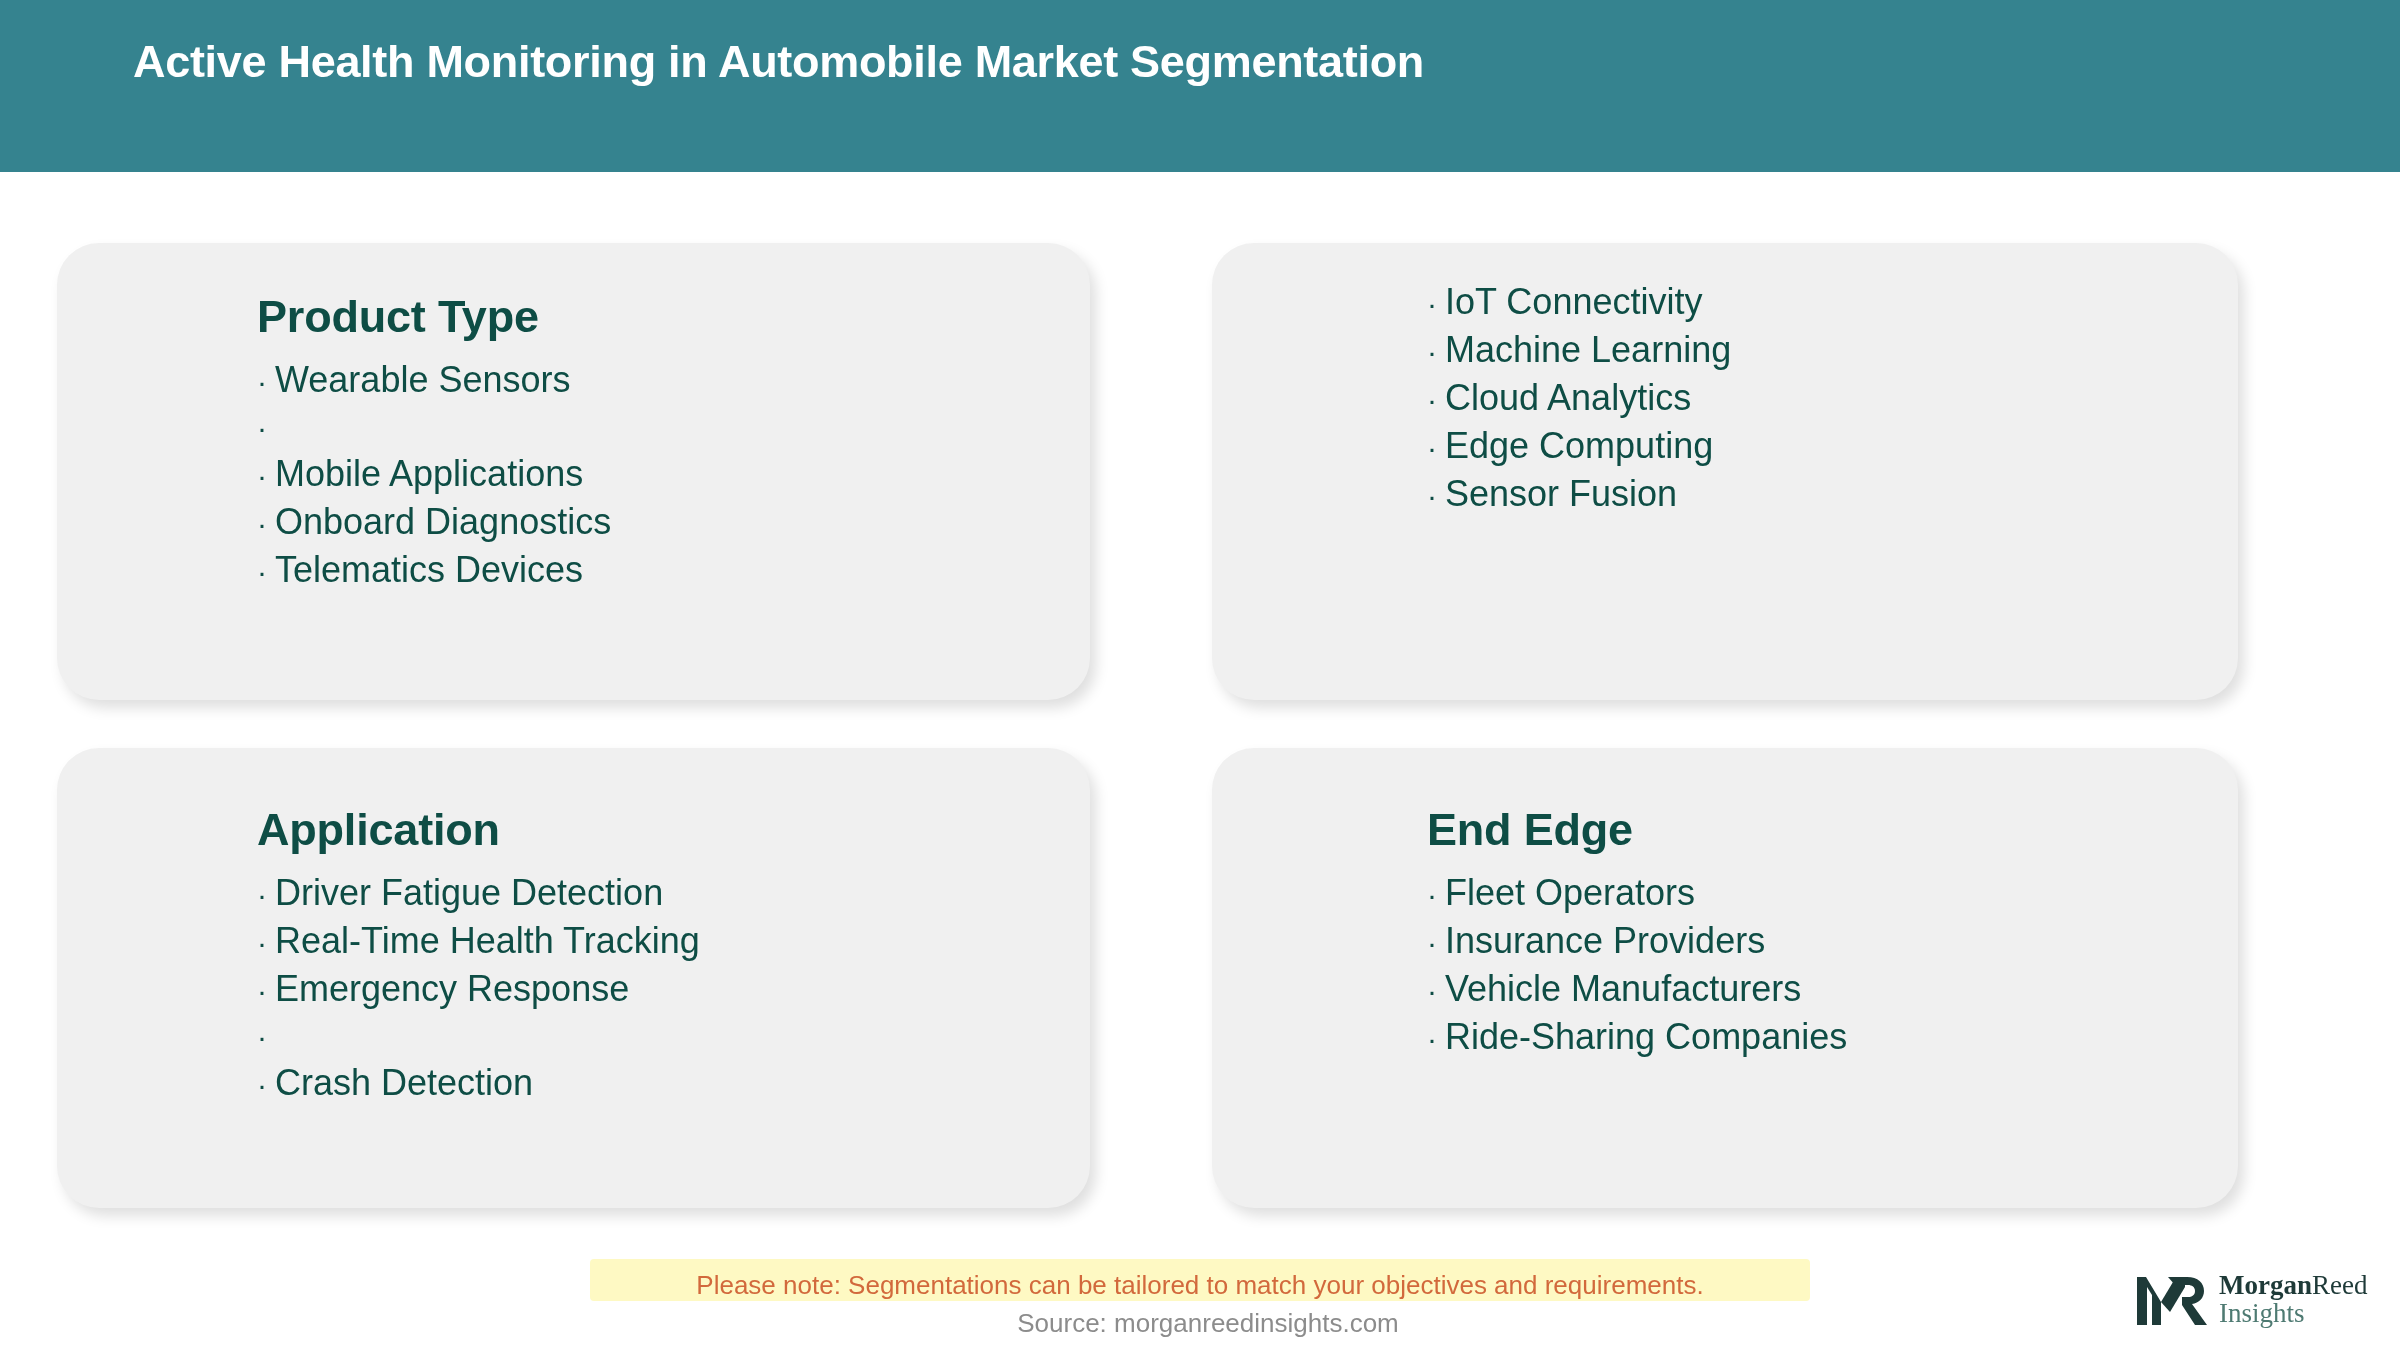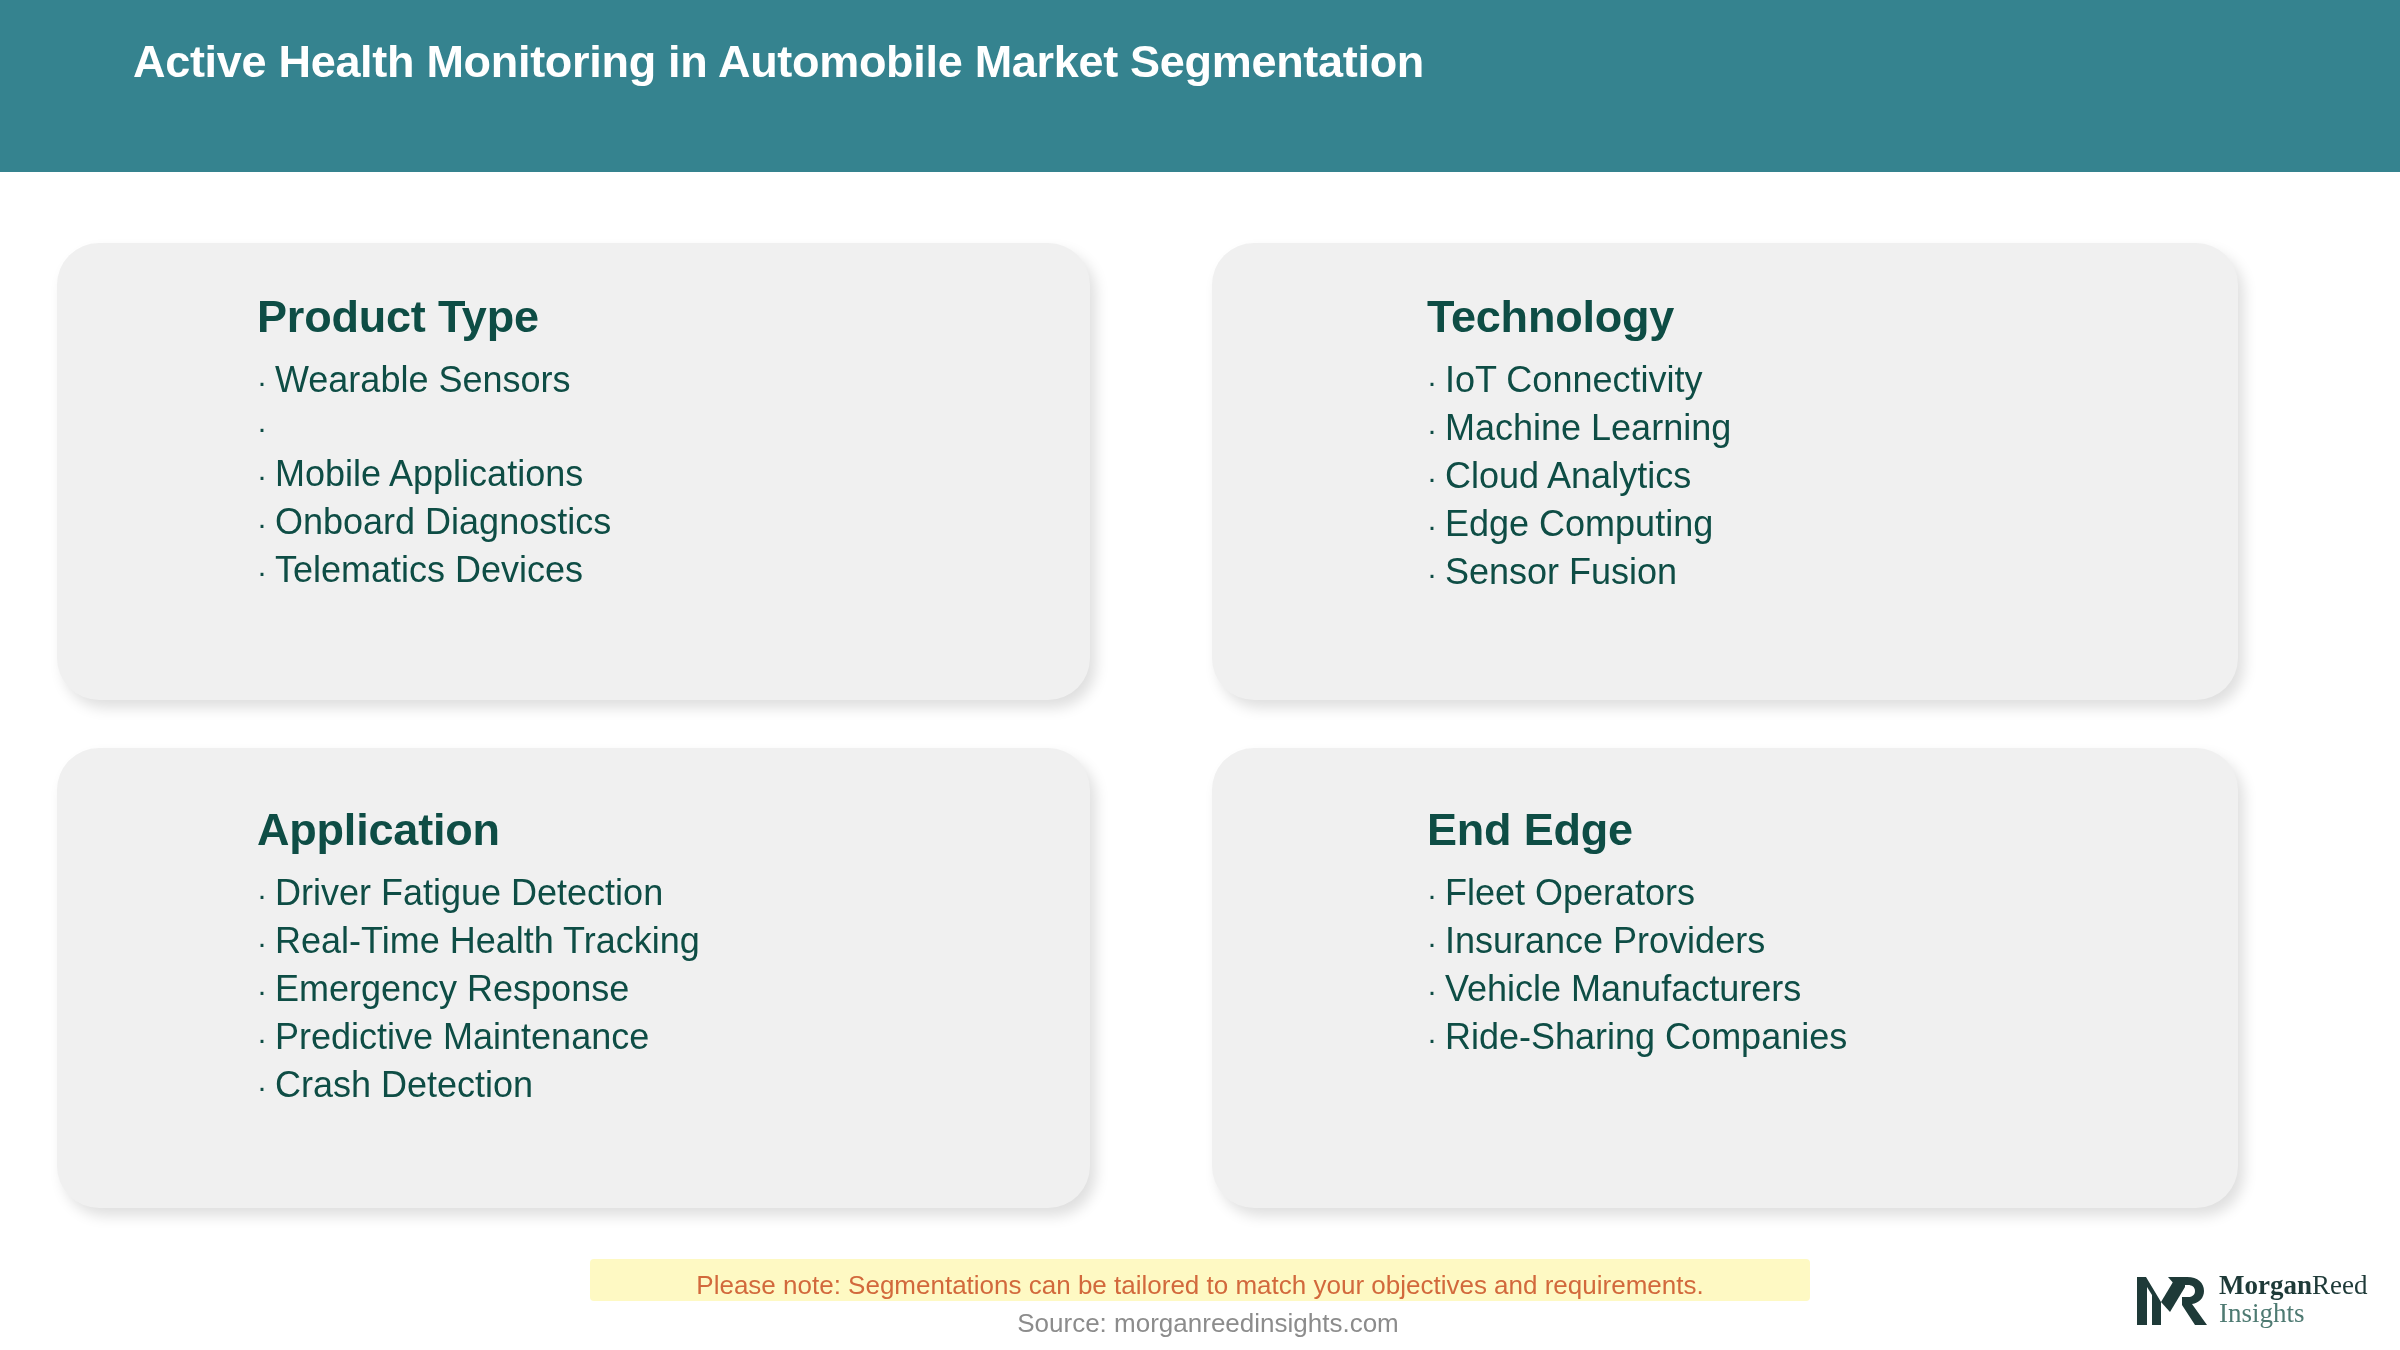--- a/index.html
+++ b/index.html
@@ -194,21 +194,20 @@
         <li>
             <span class="bullet-dot">·</span>
             <span>Telematics Devices</span>
           </li>
       </ul>
     </div>
   </div>
 
   <div class="seg-card" id="card-1">
     <div class="card-inner">
-      <div class="card-title">Technology</div>
       <ul class="card-list">
         <li>
             <span class="bullet-dot">·</span>
             <span>IoT Connectivity</span>
           </li>
         <li>
             <span class="bullet-dot">·</span>
             <span>Machine Learning</span>
           </li>
         <li>
@@ -238,21 +237,20 @@
         <li>
             <span class="bullet-dot">·</span>
             <span>Real-Time Health Tracking</span>
           </li>
         <li>
             <span class="bullet-dot">·</span>
             <span>Emergency Response</span>
           </li>
         <li>
             <span class="bullet-dot">·</span>
-            <span>Predictive Maintenance</span>
           </li>
         <li>
             <span class="bullet-dot">·</span>
             <span>Crash Detection</span>
           </li>
       </ul>
     </div>
   </div>
 
   <div class="seg-card" id="card-3">

